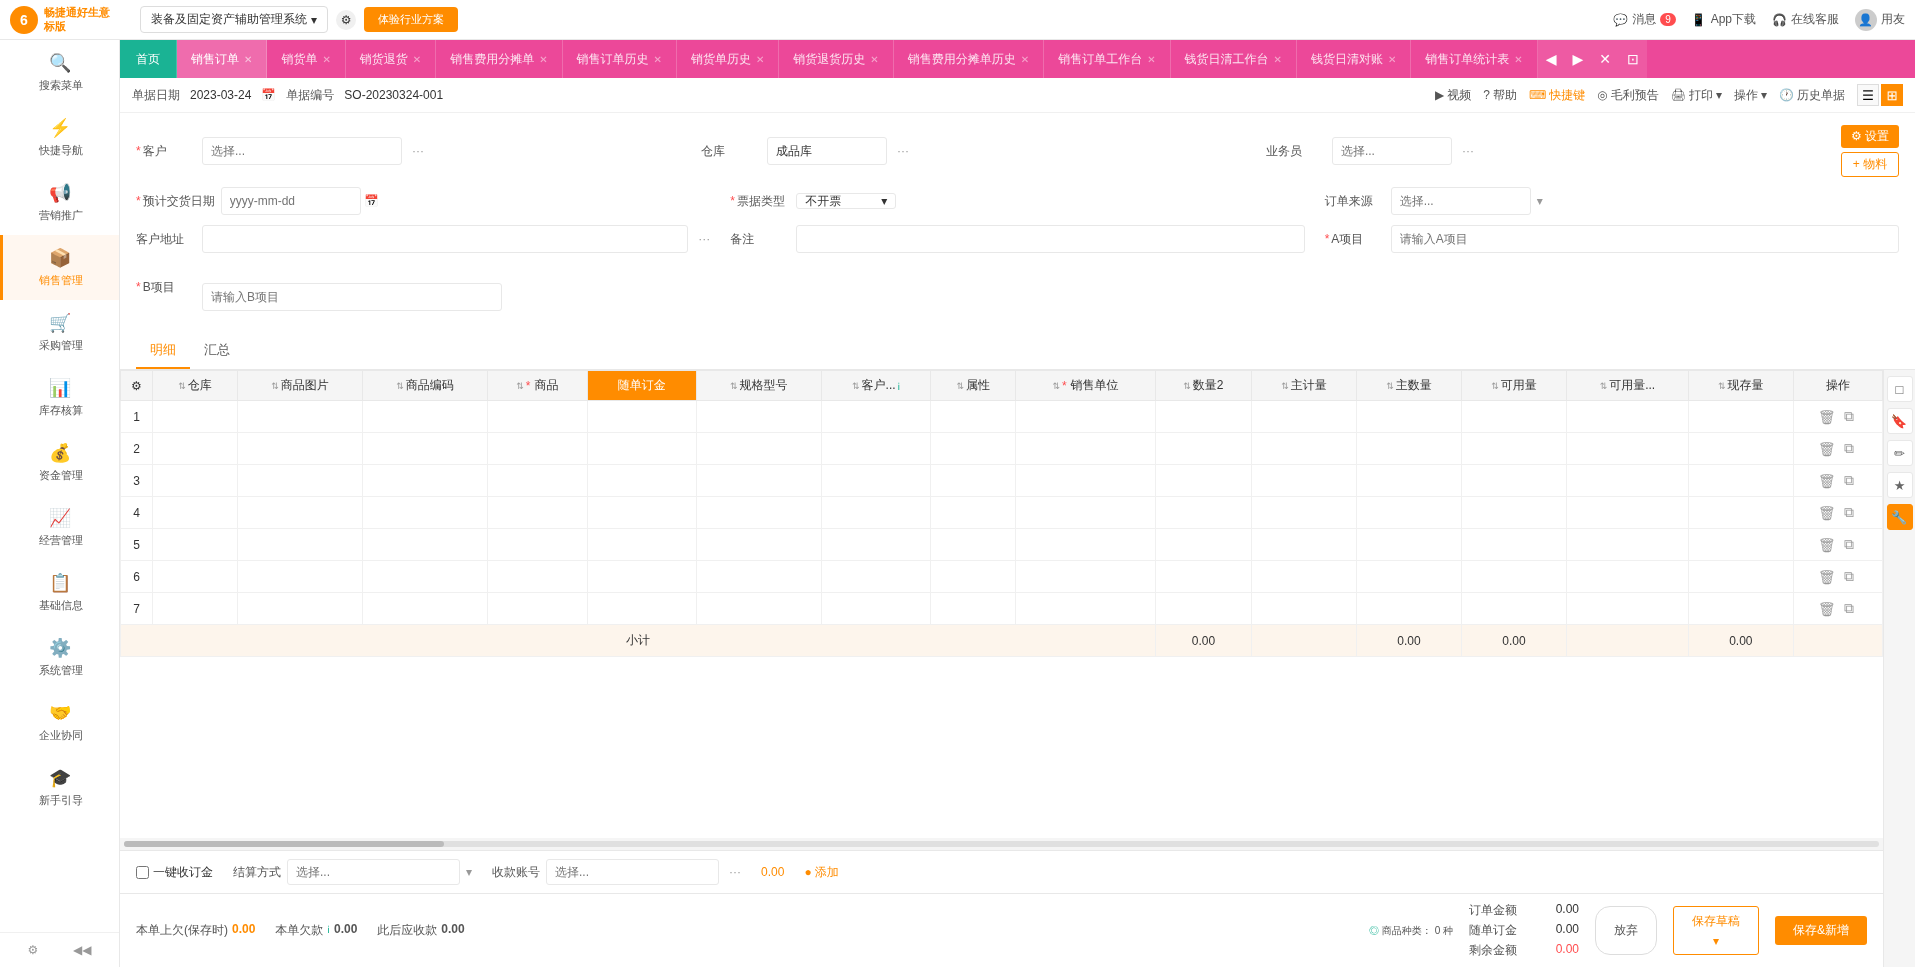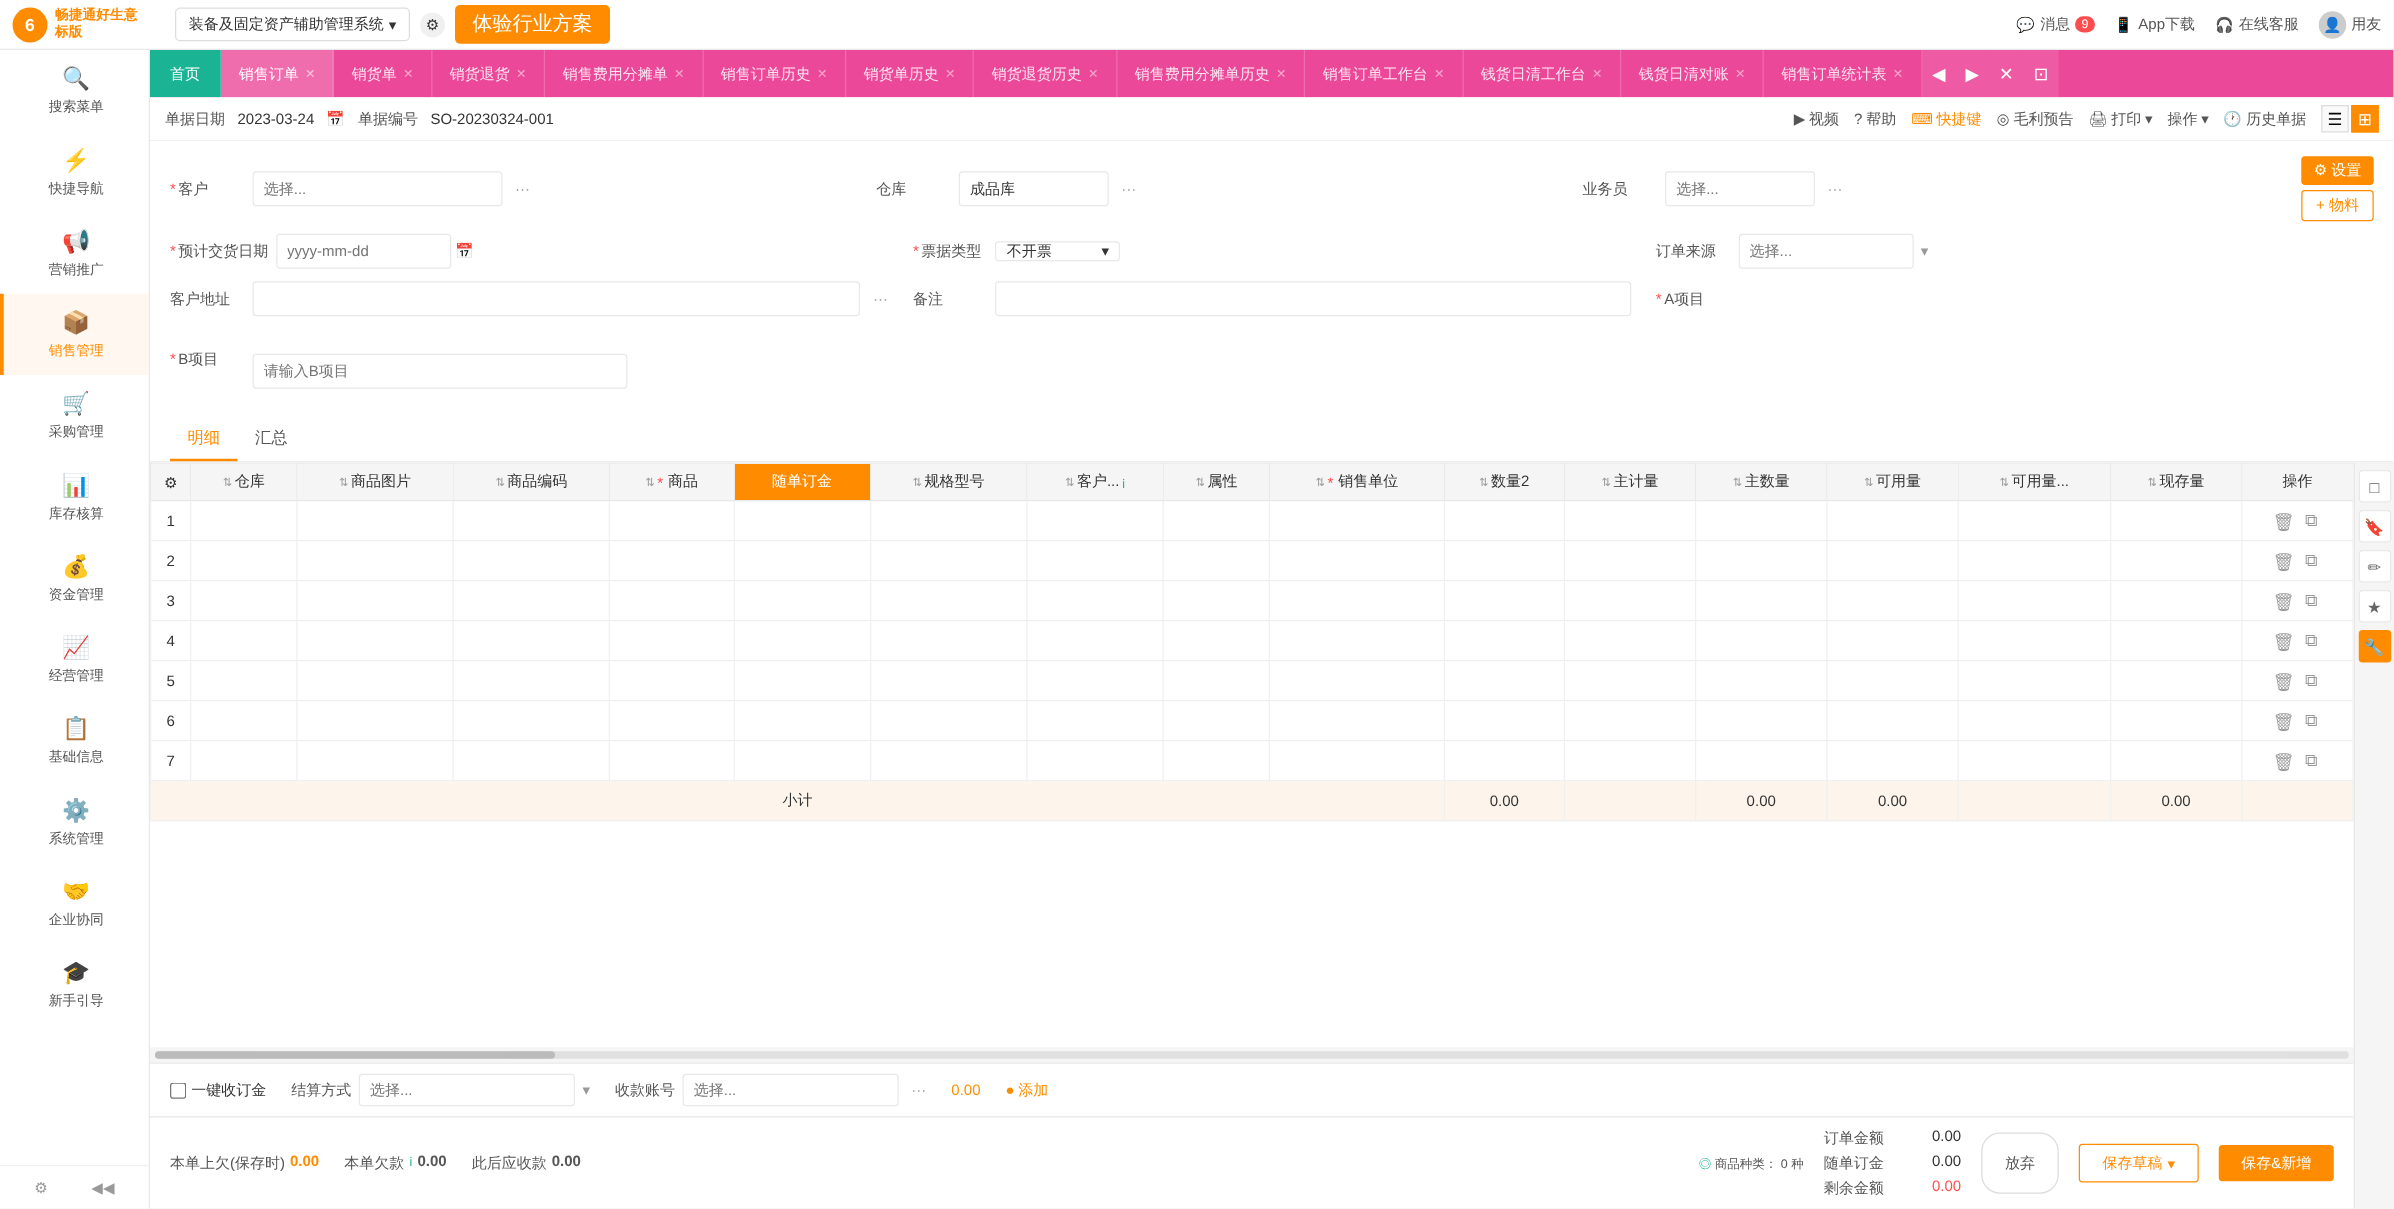--- a/index.html
+++ b/index.html
@@ -4,21 +4,21 @@
   <style>
     * { box-sizing: border-box; margin: 0; padding: 0; }
     body { font-family: 'Microsoft YaHei', Arial, sans-serif; font-size: 12px; background: #f0f2f5; color: #333; overflow: hidden; }
     
     
     .top-bar { height: 40px; background: #fff; display: flex; align-items: center; padding: 0 10px; border-bottom: 1px solid #e8e8e8; }
     .logo-area { width: 120px; display: flex; align-items: center; gap: 6px; }
     .logo-icon { width: 28px; height: 28px; background: #ff8c00; border-radius: 50%; display: flex; align-items: center; justify-content: center; color: white; font-size: 14px; font-weight: bold; }
     .logo-text { font-size: 11px; color: #ff8c00; font-weight: bold; line-height: 1.2; }
     .system-selector { display: flex; align-items: center; gap: 4px; padding: 4px 10px; border: 1px solid #ddd; border-radius: 4px; cursor: pointer; font-size: 12px; margin-left: 10px; }
-    .industry-btn { background: #ff8c00; color: white; border: none; padding: 5px 14px; border-radius: 4px; cursor: pointer; font-size: 16px; margin-left: 8px; }
+    .industry-btn { background: #ff8c00; color: white; border: none; padding: 5px 14px; border-radius: 4px; cursor: pointer; font-size: 11px; margin-left: 8px; }
     .top-right { margin-left: auto; display: flex; align-items: center; gap: 16px; font-size: 12px; color: #555; }
     .top-right-item { display: flex; align-items: center; gap: 4px; cursor: pointer; }
     .badge { background: #ff4d4f; color: white; border-radius: 10px; padding: 1px 5px; font-size: 10px; }
     .settings-icon { width: 20px; height: 20px; background: #f0f0f0; border-radius: 50%; display: flex; align-items: center; justify-content: center; cursor: pointer; }
 
     
     .app-layout { display: flex; height: calc(100vh - 40px); }
     
     
     .sidebar { width: 120px; background: #fff; border-right: 1px solid #e8e8e8; display: flex; flex-direction: column; overflow-y: auto; }
@@ -101,21 +101,21 @@
     .bottom-bar { background: white; border-top: 1px solid #e8e8e8; padding: 8px 16px; display: flex; align-items: center; justify-content: space-between; flex-shrink: 0; }
     .bottom-info { display: flex; gap: 20px; font-size: 12px; color: #555; }
     .bottom-info-item { display: flex; gap: 4px; }
     .bottom-right { display: flex; align-items: center; gap: 16px; }
     .summary-block { display: flex; flex-direction: column; align-items: flex-end; font-size: 12px; gap: 3px; }
     .summary-row { display: flex; gap: 12px; }
     .summary-label { color: #555; }
     .summary-value { color: #333; min-width: 50px; text-align: right; }
     .summary-value.highlight { color: #ff4d4f; }
     .btn-abandon { border: 1px solid #ddd; background: white; color: #555; padding: 15px 18px; border-radius: 15px; cursor: pointer; font-size: 12px; }
-    .btn-save-draft { border: 1px solid #ff8c00; background: white; color: #ff8c00; padding: 6px 18px; border-radius: 3px; cursor: pointer; font-size: 12px; display: flex; align-items: center; gap: 4px; }
+    .btn-save-draft { border: 1px solid #ff8c00; background: white; color: #ff8c00; padding: 6px 18px; border-radius: 3px; cursor: pointer; font-size: 12px; display: flex; align-items: center; gap: 4px; flex-direction: column; }
     .btn-save-new { background: #ff8c00; color: white; border: none; padding: 6px 18px; border-radius: 3px; cursor: pointer; font-size: 12px; }
     .goods-count { color: #555; font-size: 10px; }
 
     
     .scroll-bar-area { height: 12px; background: #f5f5f5; display: flex; align-items: center; padding: 0 4px; }
     .scroll-track { flex: 1; height: 6px; background: #e0e0e0; border-radius: 3px; position: relative; }
     .scroll-thumb { width: 320px; height: 6px; background: #bbb; border-radius: 3px; }
 
     
     .right-panel { width: 32px; background: #f5f5f5; border-left: 1px solid #e8e8e8; display: flex; flex-direction: column; align-items: center; padding: 6px 0; gap: 6px; }
@@ -373,20 +373,21 @@
             <span class="form-label"><span>客户地址</span></span>
             <input class="form-input" type="text" style="flex: 1 1 0%;">
             <span class="form-dots">···</span>
           </div>
           <div class="form-field">
             <span class="form-label"><span>备注</span></span>
             <input class="form-input" type="text" style="flex: 1 1 0%;">
           </div>
           <div class="form-field">
             <span class="form-label"><span class="required-mark">*</span><span>A项目</span></span>
+            <input class="form-input" type="text" style="flex: 1 1 0%;" placeholder="请输入A项目">
           </div>
         </div>
 
         <div class="form-row">
           <div class="form-field">
             <span class="form-label"><span class="required-mark">*</span><span>B项目</span></span>
             <input class="form-input" type="text" style="flex: 1 1 0%; max-width: 300px; margin-top: 20px;" placeholder="请输入B项目">
           </div>
         </div>
       </div>

